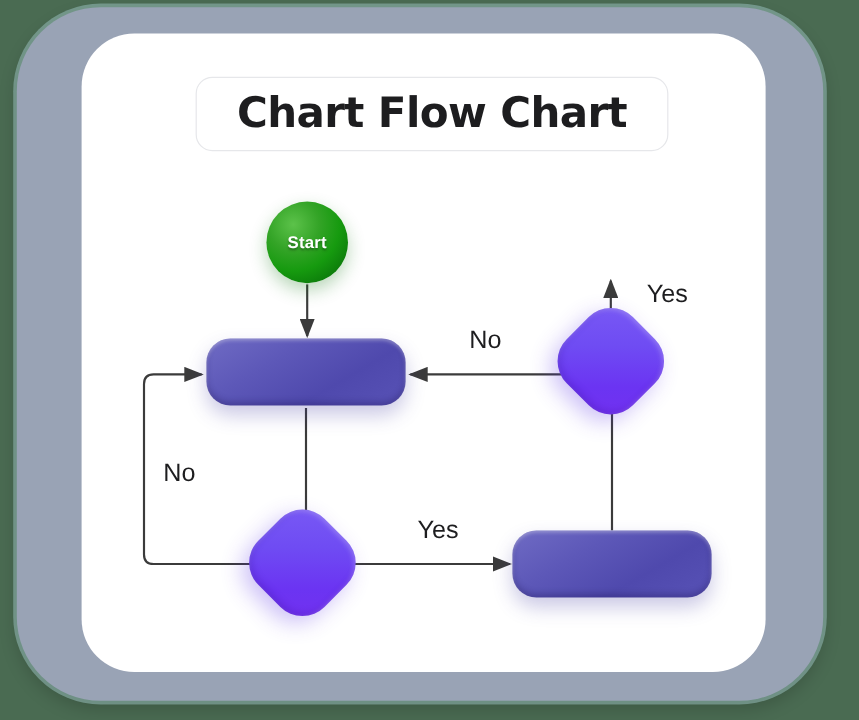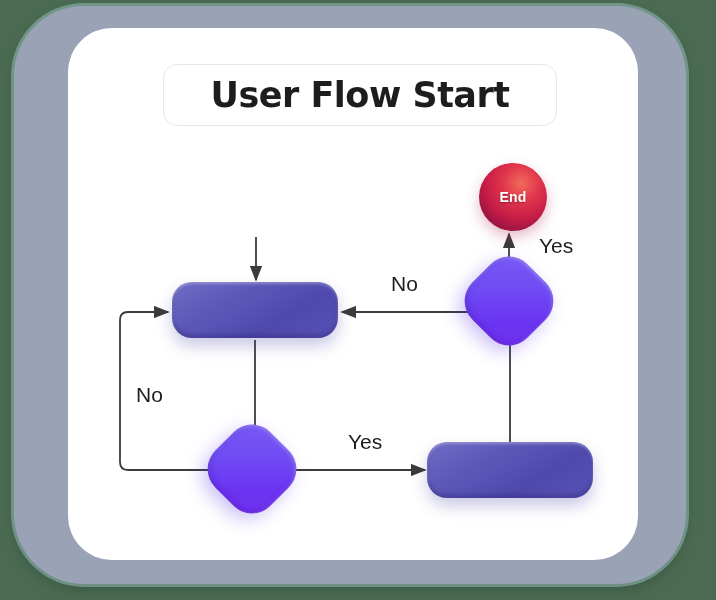--- a/index.html
+++ b/index.html
@@ -156,21 +156,21 @@
 </head>
 <body>
 
 <div id="stage">
 
   <div id="frame"></div>
 
   <div id="card"></div>
 
   <div id="title-pill">
-    <span id="title-text">User Flow Start</span>
+    <span id="title-text">Chart Flow Chart</span>
   </div>
 
   <svg id="connectors" viewBox="0 0 716 600">
     <defs>
       <marker id="arrowhead" markerWidth="9" markerHeight="7" refX="8" refY="3.5" orient="auto">
         <polygon points="0 0, 9 3.5, 0 7" fill="#3b3b3b"></polygon>
       </marker>
     </defs>
 
     <line x1="256" y1="237" x2="256" y2="280" stroke="#3b3b3b" stroke-width="1.8" marker-end="url(#arrowhead)"></line>
@@ -181,24 +181,24 @@
 
     <line x1="255" y1="340" x2="255" y2="430" stroke="#3b3b3b" stroke-width="1.8"></line>
 
     <line x1="294" y1="470" x2="425" y2="470" stroke="#3b3b3b" stroke-width="1.8" marker-end="url(#arrowhead)"></line>
 
     <path d="M 210 470 L 128 470 Q 120 470 120 462 L 120 320 Q 120 312 128 312 L 168 312" fill="none" stroke="#3b3b3b" stroke-width="1.8" marker-end="url(#arrowhead)"></path>
 
     <line x1="510" y1="442" x2="510" y2="344" stroke="#3b3b3b" stroke-width="1.8"></line>
   </svg>
 
-
-  <div class="node terminator" id="node-end">
-    <span>End</span>
+  <div class="node terminator" id="node-start">
+    <span>Start</span>
   </div>
+
 
   <div class="node process" id="node-process-1"></div>
 
   <div class="node process" id="node-process-2"></div>
 
   <div class="node decision" id="node-decision-1"></div>
 
   <div class="node decision" id="node-decision-2"></div>
 
   <span class="edge-label" id="label-no-top">No</span>

